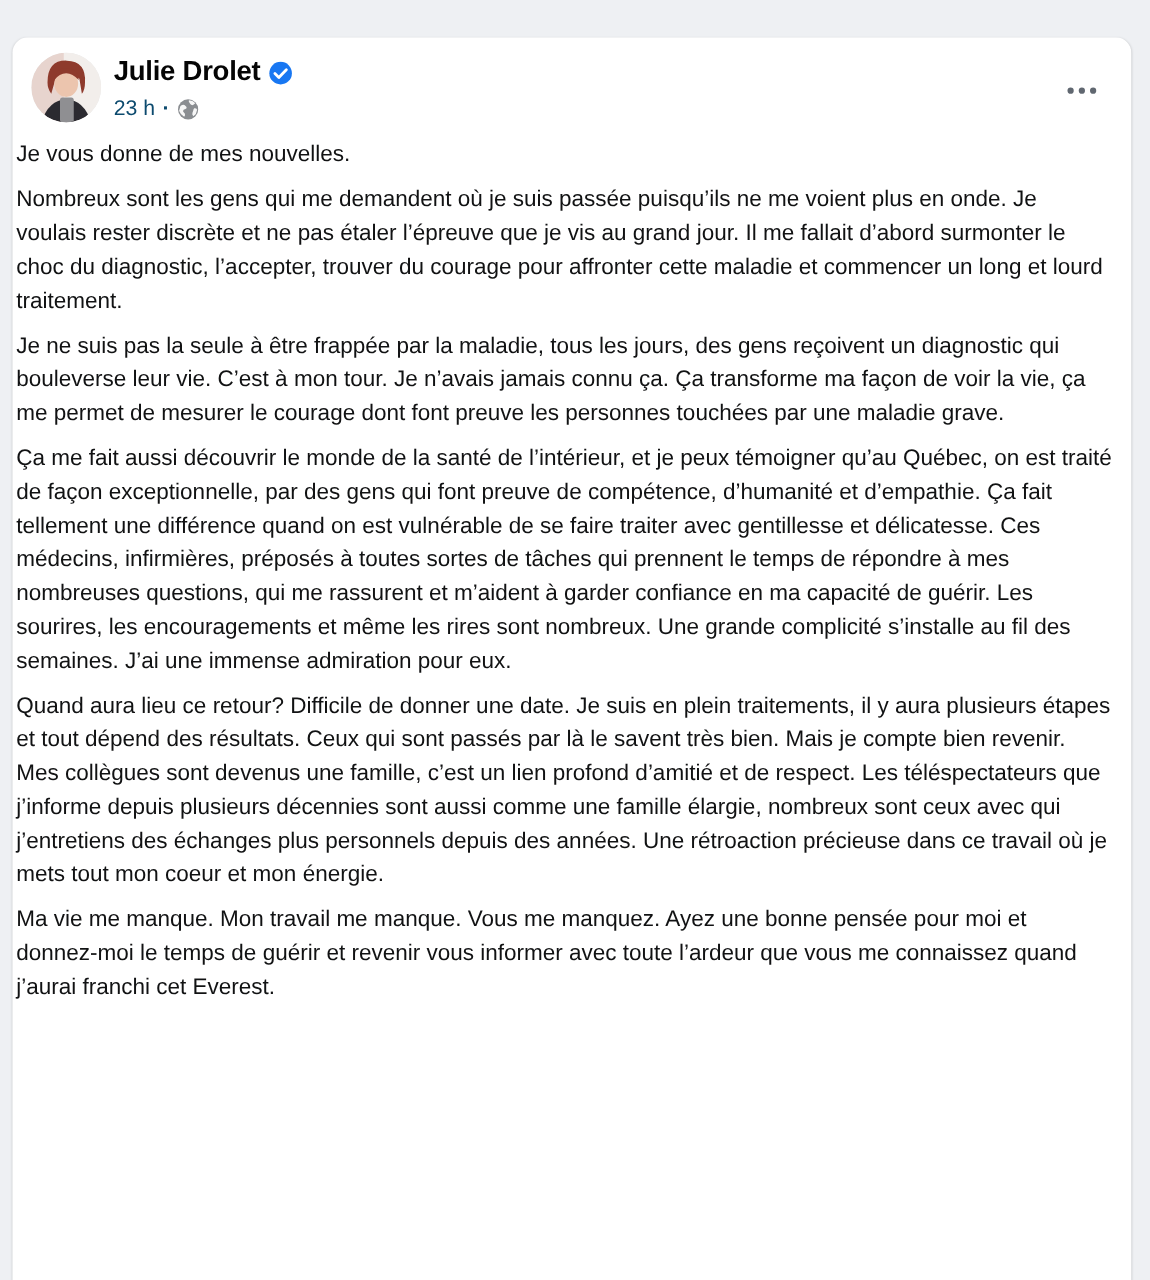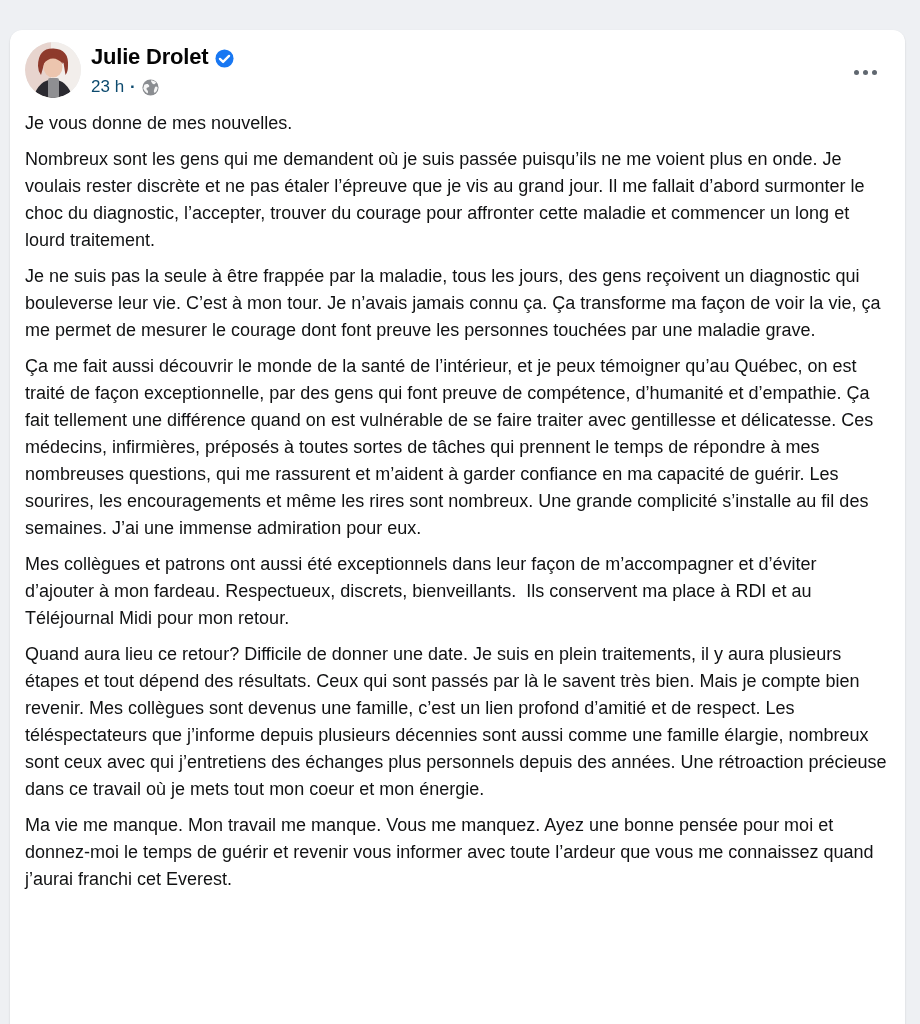--- a/index.html
+++ b/index.html
@@ -63,21 +63,21 @@
     gap: 4px;
     cursor: pointer;
   }
   .more-button .dot {
     width: 5px; height: 5px;
     border-radius: 50%;
     background: #606770;
   }
   
   .post-body {
-    padding: 10px 15px 0 15px;
+    padding: 10px 15px 0 3px;
   }
   .post-body p {
     font-size: 18px;
     line-height: 27px;
     color: #111213;
     margin-bottom: 9px;
     letter-spacing: 0;
     white-space: pre-wrap;
   }
 </style>
@@ -136,18 +136,17 @@
       <span class="dot"></span>
       <span class="dot"></span>
     </div>
   </div>
 
   <div class="post-body">
     <p>Je vous donne de mes nouvelles.</p>
     <p>Nombreux sont les gens qui me demandent où je suis passée puisqu’ils ne me voient plus en onde. Je voulais rester discrète et ne pas étaler l’épreuve que je vis au grand jour. Il me fallait d’abord surmonter le choc du diagnostic, l’accepter, trouver du courage pour affronter cette maladie et commencer un long et lourd traitement.</p>
     <p>Je ne suis pas la seule à être frappée par la maladie, tous les jours, des gens reçoivent un diagnostic qui bouleverse leur vie. C’est à mon tour. Je n’avais jamais connu ça. Ça transforme ma façon de voir la vie, ça me permet de mesurer le courage dont font preuve les personnes touchées par une maladie grave.</p>
     <p>Ça me fait aussi découvrir le monde de la santé de l’intérieur, et je peux témoigner qu’au Québec, on est traité de façon exceptionnelle, par des gens qui font preuve de compétence, d’humanité et d’empathie. Ça fait tellement une différence quand on est vulnérable de se faire traiter avec gentillesse et délicatesse. Ces médecins, infirmières, préposés à toutes sortes de tâches qui prennent le temps de répondre à mes nombreuses questions, qui me rassurent et m’aident à garder confiance en ma capacité de guérir. Les sourires, les encouragements et même les rires sont nombreux. Une grande complicité s’installe au fil des semaines. J’ai une immense admiration pour eux.</p>
-    <p>Mes collègues et patrons ont aussi été exceptionnels dans leur façon de m’accompagner et d’éviter d’ajouter à mon fardeau. Respectueux, discrets, bienveillants.  Ils conservent ma place à RDI et au Téléjournal Midi pour mon retour.</p>
     <p>Quand aura lieu ce retour? Difficile de donner une date. Je suis en plein traitements, il y aura plusieurs étapes et tout dépend des résultats. Ceux qui sont passés par là le savent très bien. Mais je compte bien revenir. Mes collègues sont devenus une famille, c’est un lien profond d’amitié et de respect. Les téléspectateurs que j’informe depuis plusieurs décennies sont aussi comme une famille élargie, nombreux sont ceux avec qui j’entretiens des échanges plus personnels depuis des années. Une rétroaction précieuse dans ce travail où je mets tout mon coeur et mon énergie.</p>
     <p>Ma vie me manque. Mon travail me manque. Vous me manquez. Ayez une bonne pensée pour moi et donnez-moi le temps de guérir et revenir vous informer avec toute l’ardeur que vous me connaissez quand j’aurai franchi cet Everest.</p>
   </div>
 
 </div>
 
 </body></html>

